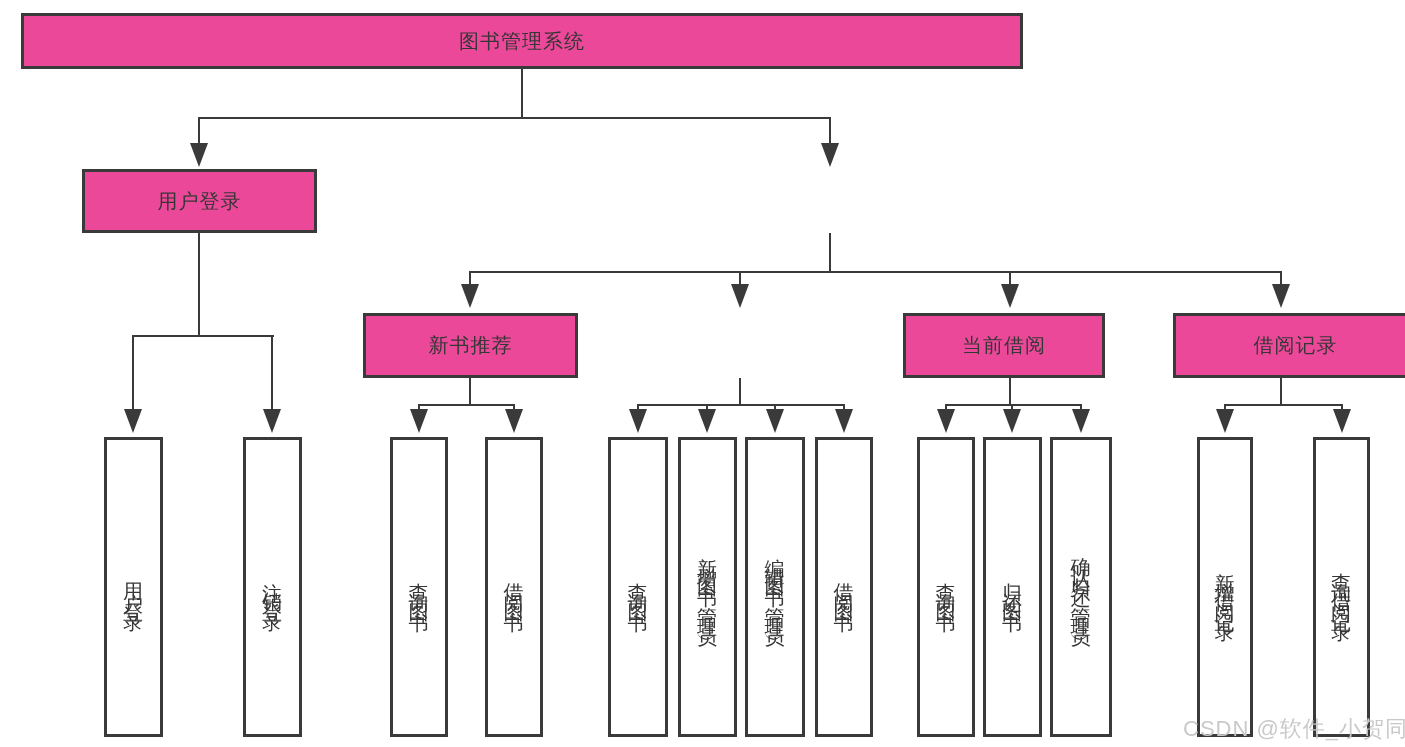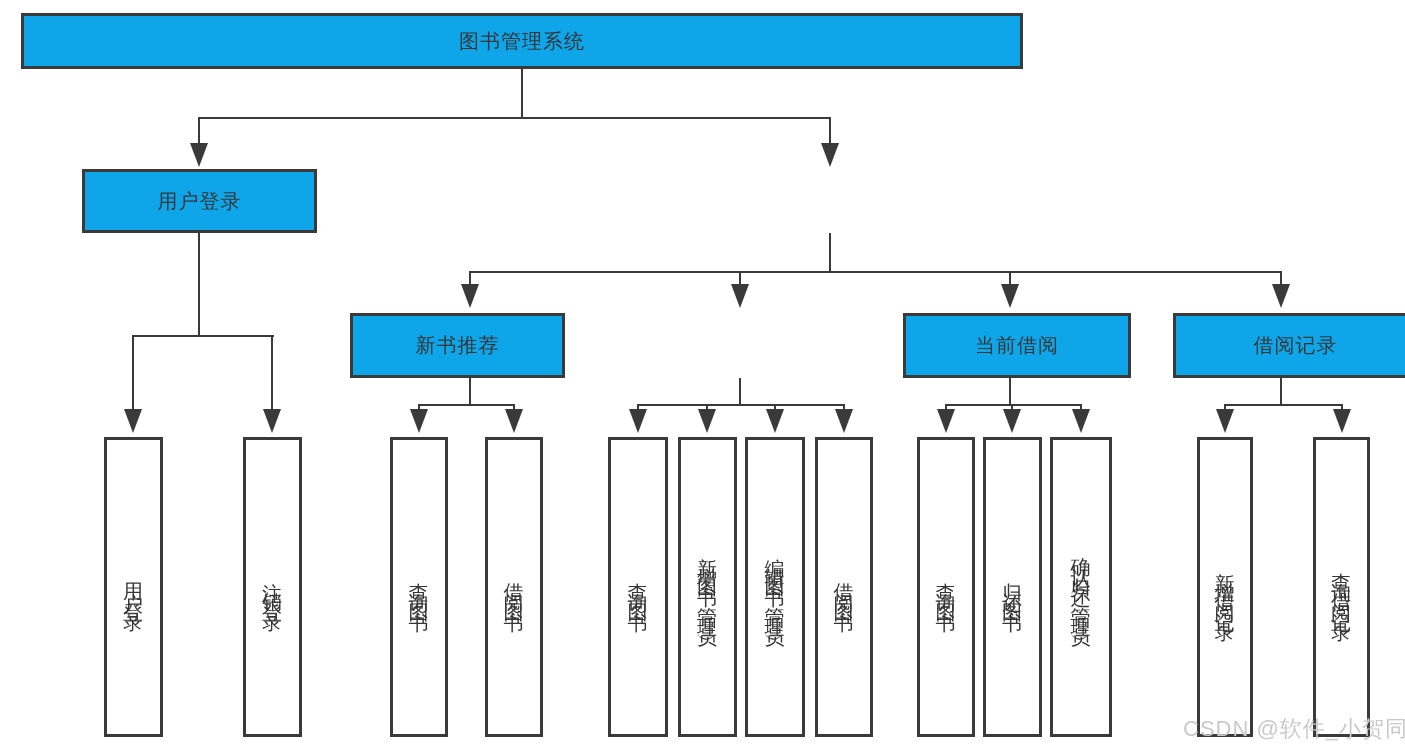--- a/index.html
+++ b/index.html
@@ -12,21 +12,21 @@
     position: relative;
     width: 1405px;
     height: 747px;
     background: #ffffff;
     overflow: hidden;
   }
   .hbox {
     position: absolute;
     box-sizing: border-box;
     border: 3px solid #3a3a3a;
-    background: #0ea5e9;
+    background: #ec4899;
     display: flex;
     align-items: center;
     justify-content: center;
     font-size: 20px;
     color: #363636;
     letter-spacing: 1px;
     z-index: 2;
   }
   .vbox {
     position: absolute;
@@ -87,24 +87,24 @@
 <div id="canvas">
 
   <div class="hbox" style="left:21px; top:13px; width:1002px; height:56px;">
     <span>图书管理系统</span>
   </div>
 
   <div class="hbox" style="left:82px; top:169px; width:235px; height:64px;">
     <span>用户登录</span>
   </div>
 
-  <div class="hbox" style="left:350px; top:313px; width:215px; height:65px;">
+  <div class="hbox" style="left:363px; top:313px; width:215px; height:65px;">
     <span>新书推荐</span>
   </div>
-  <div class="hbox" style="left:903px; top:313px; width:228px; height:65px;">
+  <div class="hbox" style="left:903px; top:313px; width:202px; height:65px;">
     <span>当前借阅</span>
   </div>
   <div class="hbox" style="left:1173px; top:313px; width:245px; height:65px;">
     <span>借阅记录</span>
   </div>
 
   <div class="vbox" style="left:104px; width:59px;">
     <span>用户登录</span>
   </div>
   <div class="vbox" style="left:243px; width:59px;">

